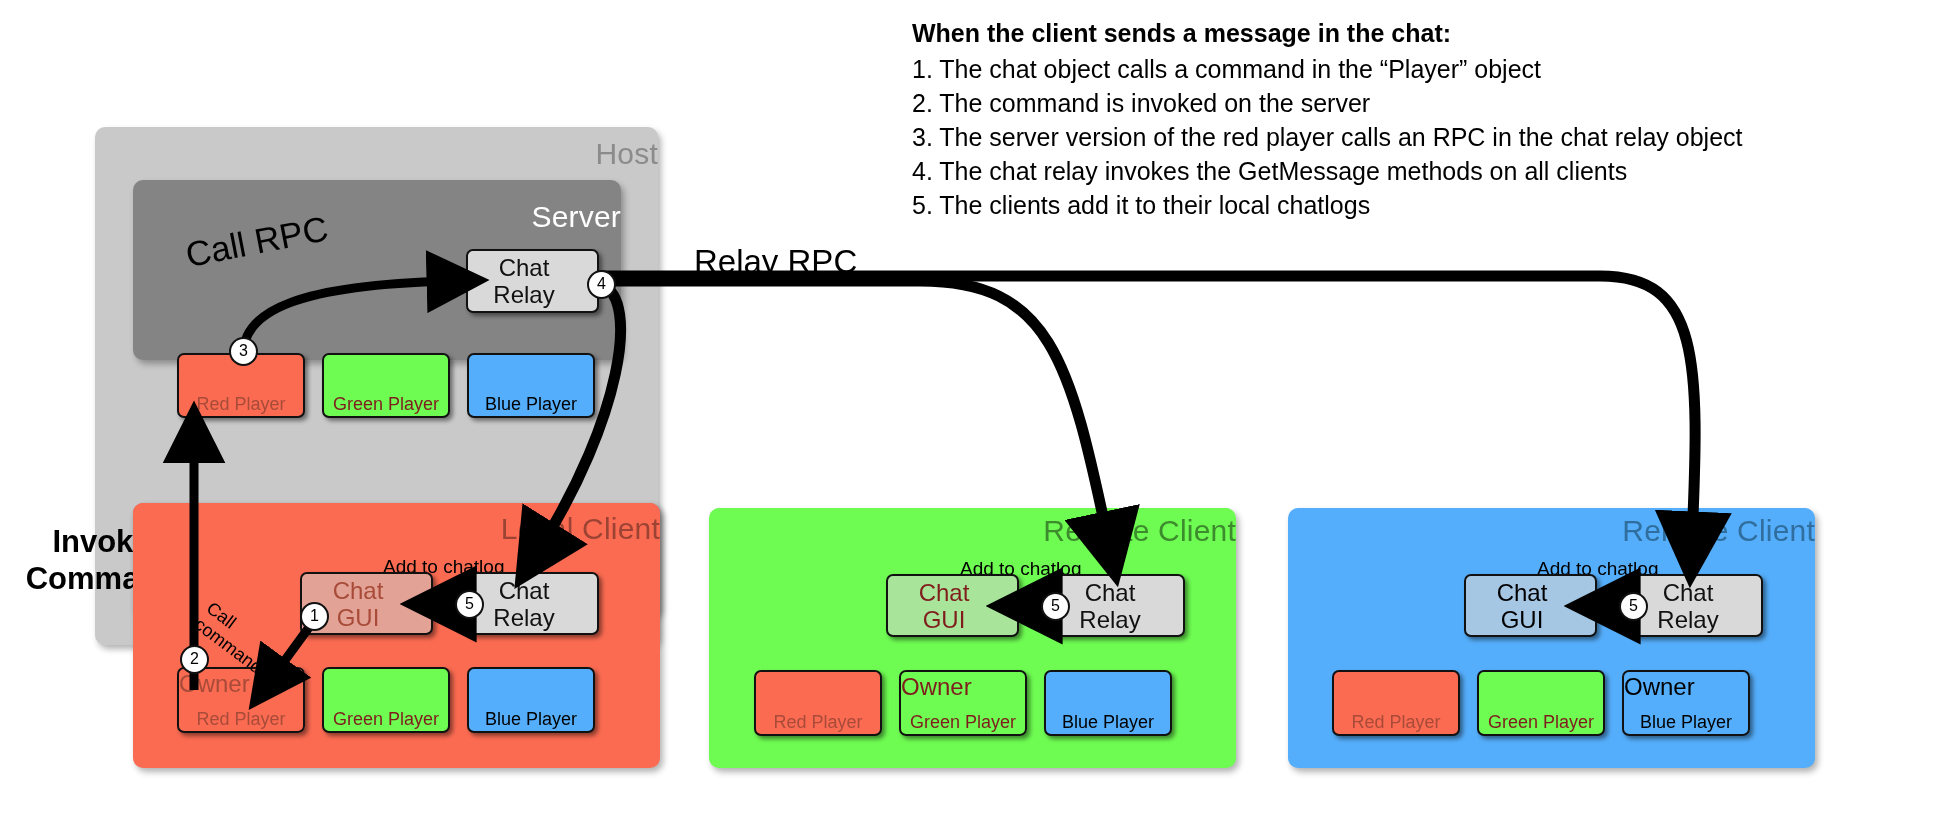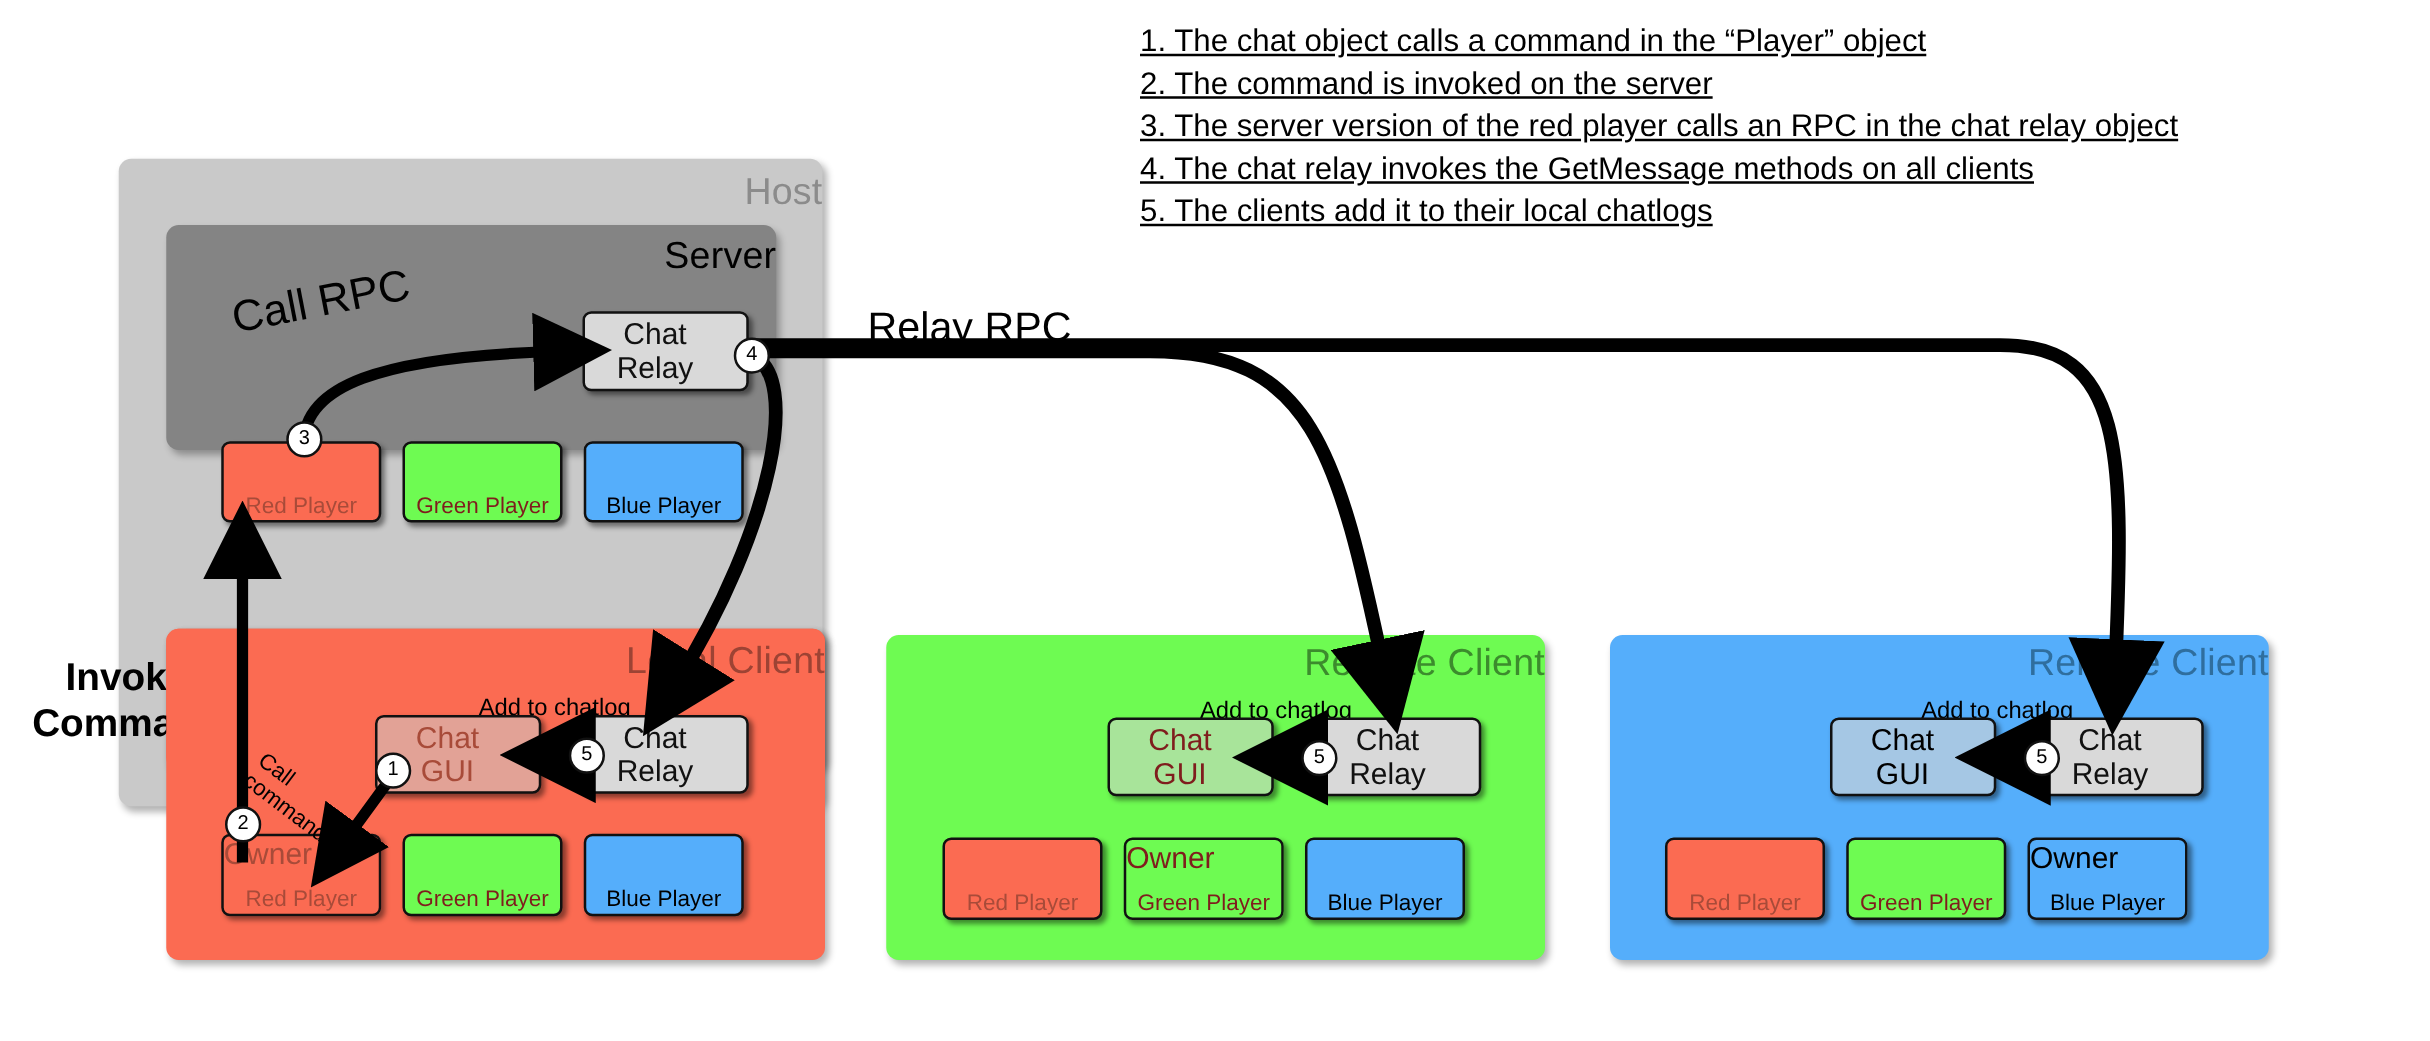--- a/index.html
+++ b/index.html
@@ -18,21 +18,21 @@
     font-size:30px;font-weight:400;letter-spacing:.2px;
     pointer-events:none;white-space:nowrap;
   }
 
   #host{left:95px;top:127px;width:563px;height:518px;background:#c9c9c9;
         box-shadow:3px 4px 6px rgba(0,0,0,.30);}
   #host .panel-title{top:10px;color:#8b8b8b;}
 
   #server{left:133px;top:180px;width:488px;height:180px;background:#848484;
           box-shadow:3px 4px 6px rgba(0,0,0,.30);}
-  #server .panel-title{top:8px;color:#000000;}
+  #server .panel-title{top:20px;color:#ffffff;}
 
   #localclient{left:133px;top:503px;width:527px;height:113px;background:#fb6b52;
                box-shadow:3px 4px 6px rgba(0,0,0,.30);border-radius:10px;}
   #localclient .panel-title{top:6px;color:#9d4334;}
 
   
   .node{
     position:absolute;box-sizing:border-box;border:2.5px solid #111;
     border-radius:7px;box-shadow:3px 3px 4px rgba(0,0,0,.45);
   }
@@ -80,21 +80,21 @@
   .badge{
     position:absolute;width:29px;height:29px;border-radius:50%;
     background:#fff;border:2.5px solid #111;box-sizing:border-box;
     font-size:16px;line-height:24px;text-align:center;color:#000;
     font-weight:400;z-index:40;
   }
 
   
   #legend{position:absolute;left:912px;top:16px;width:1010px;color:#000;}
   #legend .lg-title{font-size:25px;font-weight:700;line-height:34px;margin-bottom:2px;}
-  #legend .lg-item{font-size:25px;line-height:34px;font-weight:400;text-decoration:underline;}
+  #legend .lg-item{font-size:25px;line-height:34px;font-weight:400;}
 
   
   #arrows{position:absolute;left:0;top:0;width:1944px;height:833px;
           pointer-events:none;z-index:30;}
 </style>
 </head>
 <body>
 
 <div id="stage">
 
@@ -249,20 +249,21 @@
 
   <div class="badge" style="left:229px;top:337px;">3</div>
   <div class="badge" style="left:587px;top:270px;">4</div>
   <div class="badge" style="left:180px;top:645px;">2</div>
   <div class="badge" style="left:300px;top:602px;">1</div>
   <div class="badge" style="left:455px;top:590px;">5</div>
   <div class="badge" style="left:1041px;top:592px;">5</div>
   <div class="badge" style="left:1619px;top:592px;">5</div>
 
   <div id="legend">
+    <div class="lg-title">When the client sends a message in the chat:</div>
     <div class="lg-item">1. The chat object calls a command in the “Player” object</div>
     <div class="lg-item">2. The command is invoked on the server</div>
     <div class="lg-item">3. The server version of the red player calls an RPC in the chat relay object</div>
     <div class="lg-item">4. The chat relay invokes the GetMessage methods on all clients</div>
     <div class="lg-item">5. The clients add it to their local chatlogs</div>
   </div>
 
 </div>
 
 </body></html>

